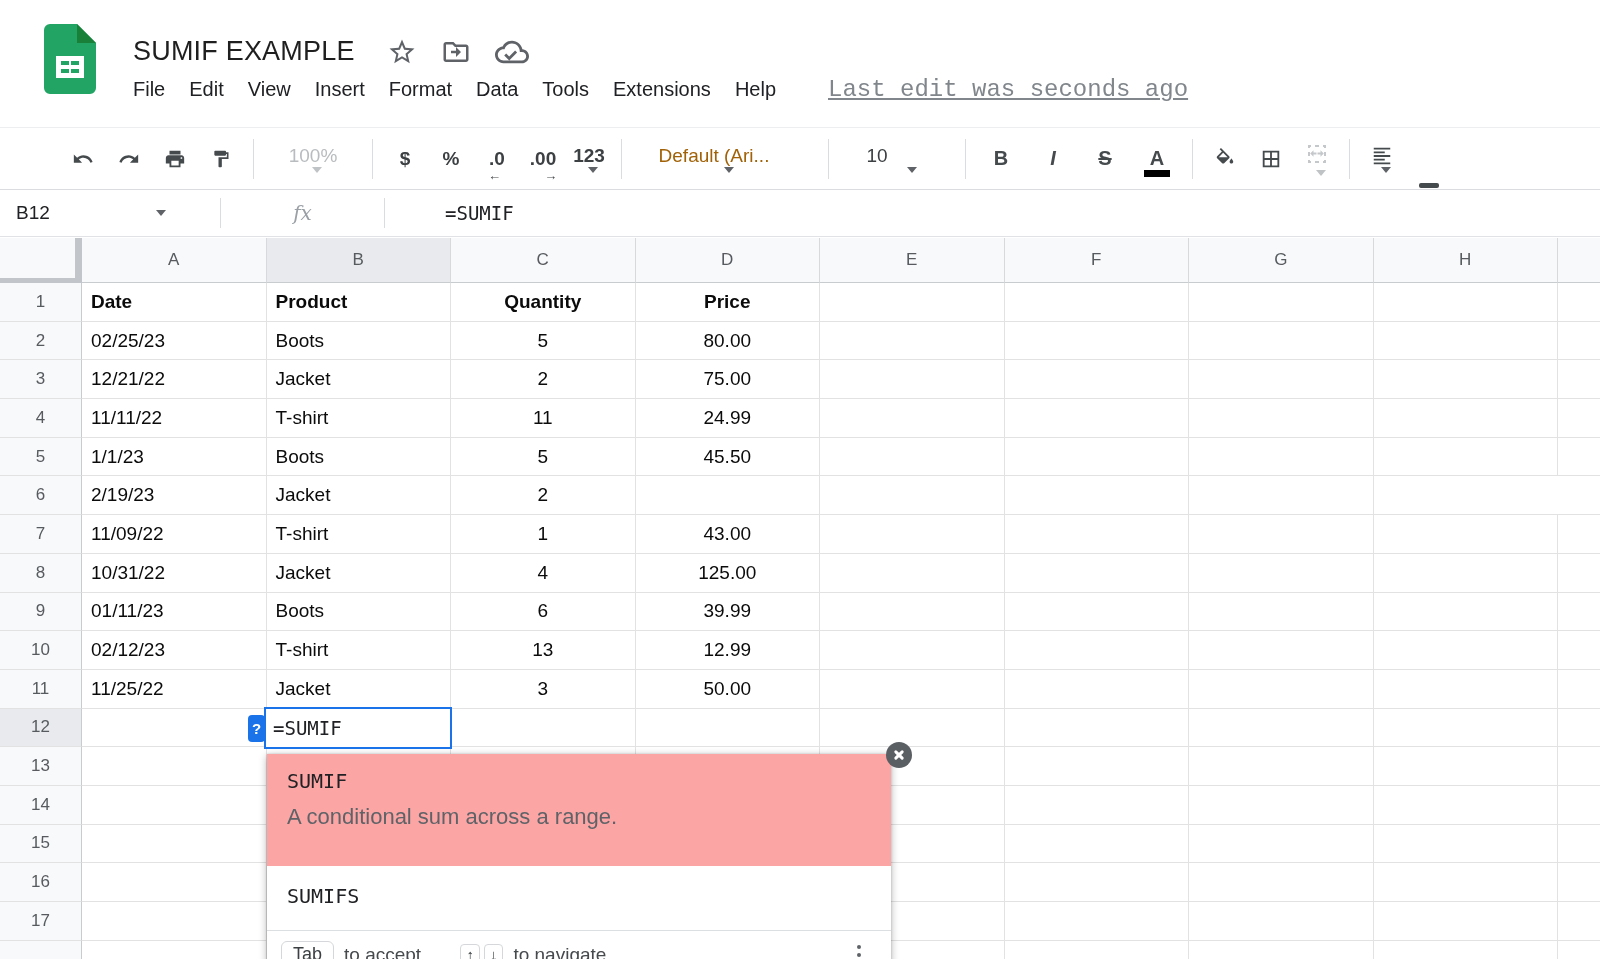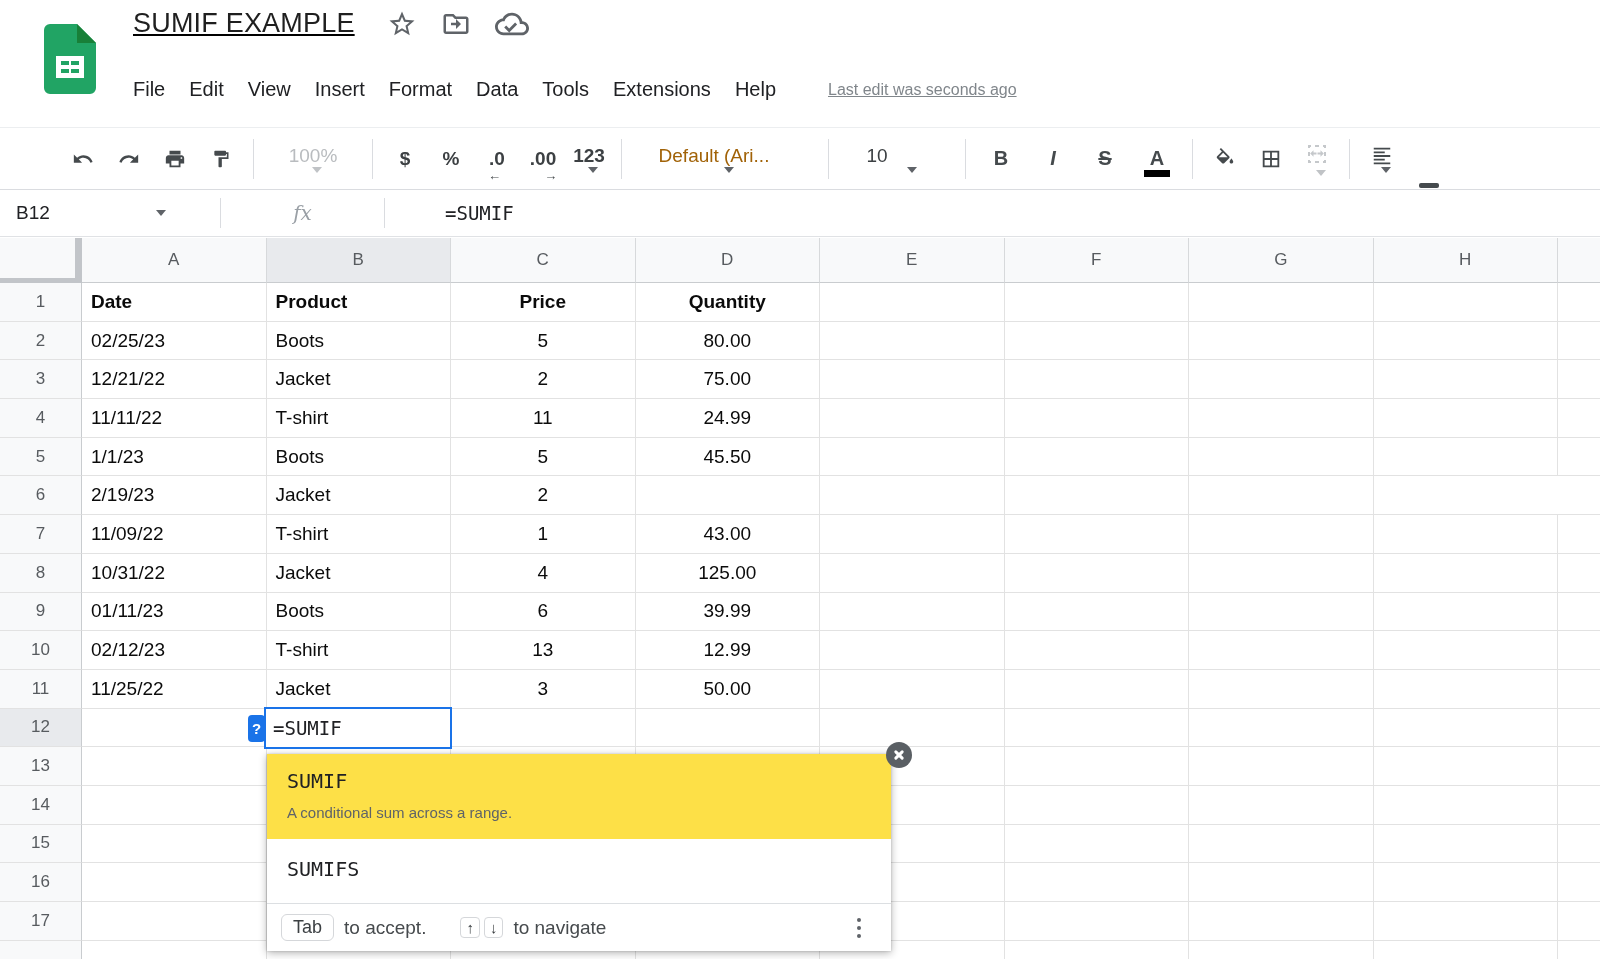--- a/index.html
+++ b/index.html
@@ -4,28 +4,28 @@
 <style>
   * { margin:0; padding:0; box-sizing:border-box; }
   html,body { width:1600px; height:959px; overflow:hidden; background:#fff;
               font-family:"Liberation Sans", sans-serif; }
   .app { position:absolute; inset:0; width:1600px; height:959px; background:#fff; }
 
   
   .header { position:absolute; left:0; top:0; width:100%; height:128px; background:#fff;
             border-bottom:1px solid #eceef0; }
   .logo { position:absolute; left:44px; top:24px; width:52px; height:70px; }
-  .title-area { position:absolute; left:133px; top:8px; display:flex; align-items:center;text-decoration:underline; }
+  .title-area { position:absolute; left:133px; top:36px; display:flex; align-items:center; }
   .doc-title { font-size:27px; color:#1f1f1f; letter-spacing:.2px; }
   .title-icons { display:flex; align-items:center; gap:24px; margin-left:32px; color:#5f6368; }
   .title-icons svg { display:block; }
   .menu-row { position:absolute; left:121px; top:72px; display:flex; align-items:center;
               font-size:20px; color:#202124; }
   .menu-item { padding:6px 12px; border-radius:6px; cursor:default; }
-  .last-edit { margin-left:40px; color:#80868b; text-decoration:underline; font-size:16px; }
+  .last-edit { margin-left:40px; color:#80868b; text-decoration:underline; font-size:24px;font-family:Liberation Mono, monospace; }
 
   
   .toolbar { position:absolute; left:0; top:128px; width:100%; height:62px; background:#fff;
              border-bottom:1px solid #dadce0; display:flex; align-items:center; padding-left:60px; }
   .tb-btn { height:40px; min-width:46px; display:flex; align-items:center; justify-content:center;flex-direction:column; }
   .tb-btn svg { fill:#454a4d; }
   .tb-sep { width:1px; height:40px; background:#dadce0; margin:0 9px; flex:none; }
   .tb-num { font-size:19px; font-weight:bold; color:#3c4043; }
   .caret { width:0; height:0; border-left:5px solid transparent; border-right:5px solid transparent;
            border-top:6px solid #5f6368; margin-left:8px; }
@@ -89,23 +89,23 @@
                  padding-left:7px; z-index:5; }
   .cell-editor .txt { font-family:"DejaVu Sans Mono", monospace; font-size:19px; color:#202124; }
   .help-badge { position:absolute; left:248px; top:477px; width:17px; height:27px; background:#1a73e8;
                 border-radius:4px; color:#fff; font-size:15px; font-weight:bold; display:flex;
                 align-items:center; justify-content:center; z-index:6; }
 
   
   .ac { position:absolute; left:267px; top:516px; width:624px; background:#fff; z-index:4;
         box-shadow:0 2px 8px rgba(0,0,0,.30), 0 0 2px rgba(0,0,0,.18); }
   .ac-item { padding:18px 20px 22px; background:#fff; }
-  .ac-item.selected { background:#fde047; padding:15px 20px 18px; }
+  .ac-item.selected { background:#fca5a5; padding:15px 20px 36px; }
   .ac-name { font-family:"DejaVu Sans Mono", monospace; font-size:20px; color:#202124; }
-  .ac-desc { font-size:15px; color:#5f6368; margin-top:11px; }
+  .ac-desc { font-size:22px; color:#5f6368; margin-top:11px; }
   .ac-footer { border-top:1px solid #dcdfe2; height:48px; display:flex; align-items:center;
                padding:0 14px; color:#464a4d; font-size:19px; }
   .key-chip { border:1px solid #d5d7da; border-radius:6px; padding:2px 11px; font-size:18px;
               color:#3c4043; margin-right:10px; }
   .arrow-chip { border:1px solid #d5d7da; border-radius:4px; padding:1px 5px; font-size:15px;
                 color:#3c4043; margin:0 2px; }
   .ac-footer .accept { margin-right:32px; }
   .ac-footer .nav { margin-left:8px; }
   .kebab { margin-left:auto; margin-right:12px; display:flex; flex-direction:column; gap:4px; padding:4px; }
   .kebab i { width:4px; height:4px; border-radius:50%; background:#5f6368; display:block; }
@@ -274,22 +274,22 @@
           <div class="col-h">G</div>
           <div class="col-h">H</div>
           <div class="col-h filler"></div>
         </div>
     </div>
     <div>
         <div class="grid-row">
           <div class="row-h">1</div>
           <div class="cell al-left bold">Date</div>
           <div class="cell al-left bold">Product</div>
+          <div class="cell al-center bold">Quantity</div>
           <div class="cell al-center bold">Price</div>
-          <div class="cell al-center bold">Quantity</div>
           <div class="cell al-left bold"></div>
           <div class="cell al-left bold"></div>
           <div class="cell al-left bold"></div>
           <div class="cell al-left bold"></div>
           <div class="cell filler"></div>
         </div>
         <div class="grid-row">
           <div class="row-h">2</div>
           <div class="cell al-left">02/25/23</div>
           <div class="cell al-left">Boots</div>

